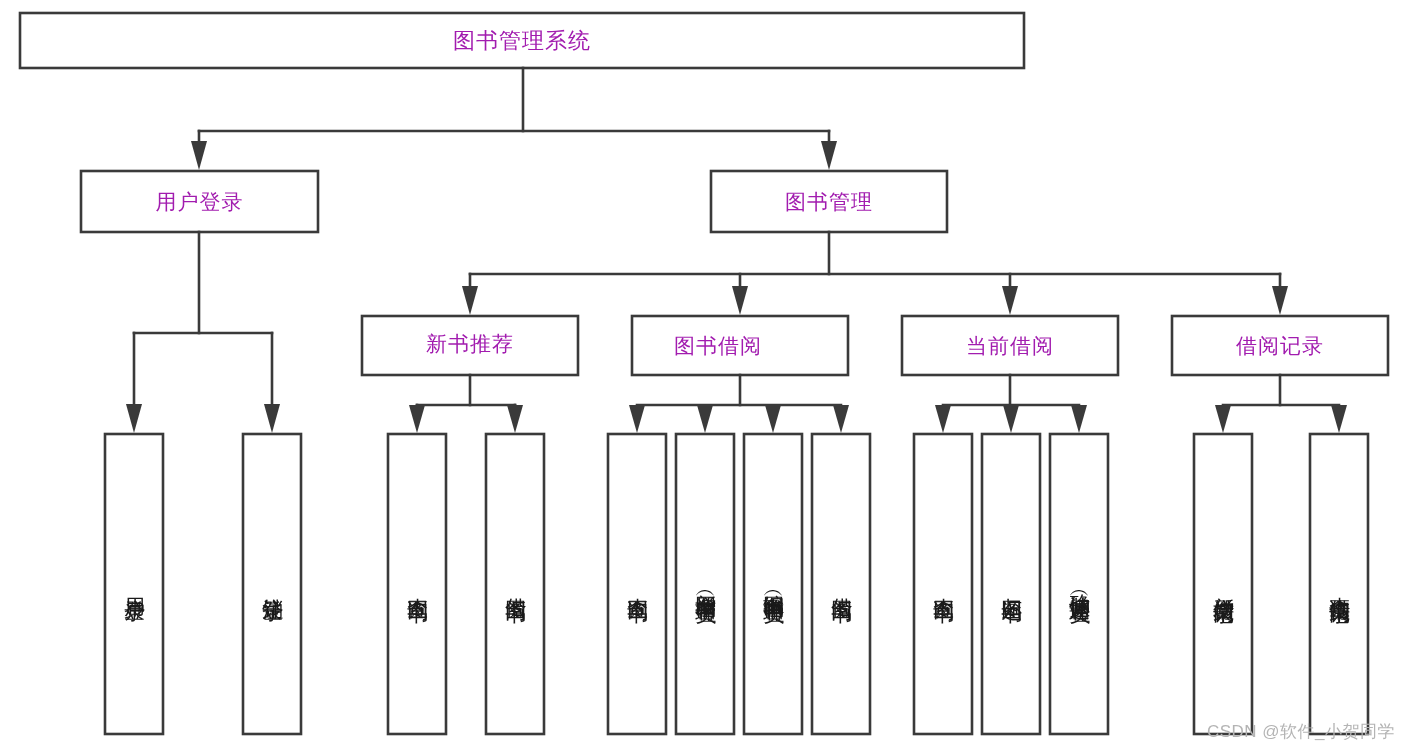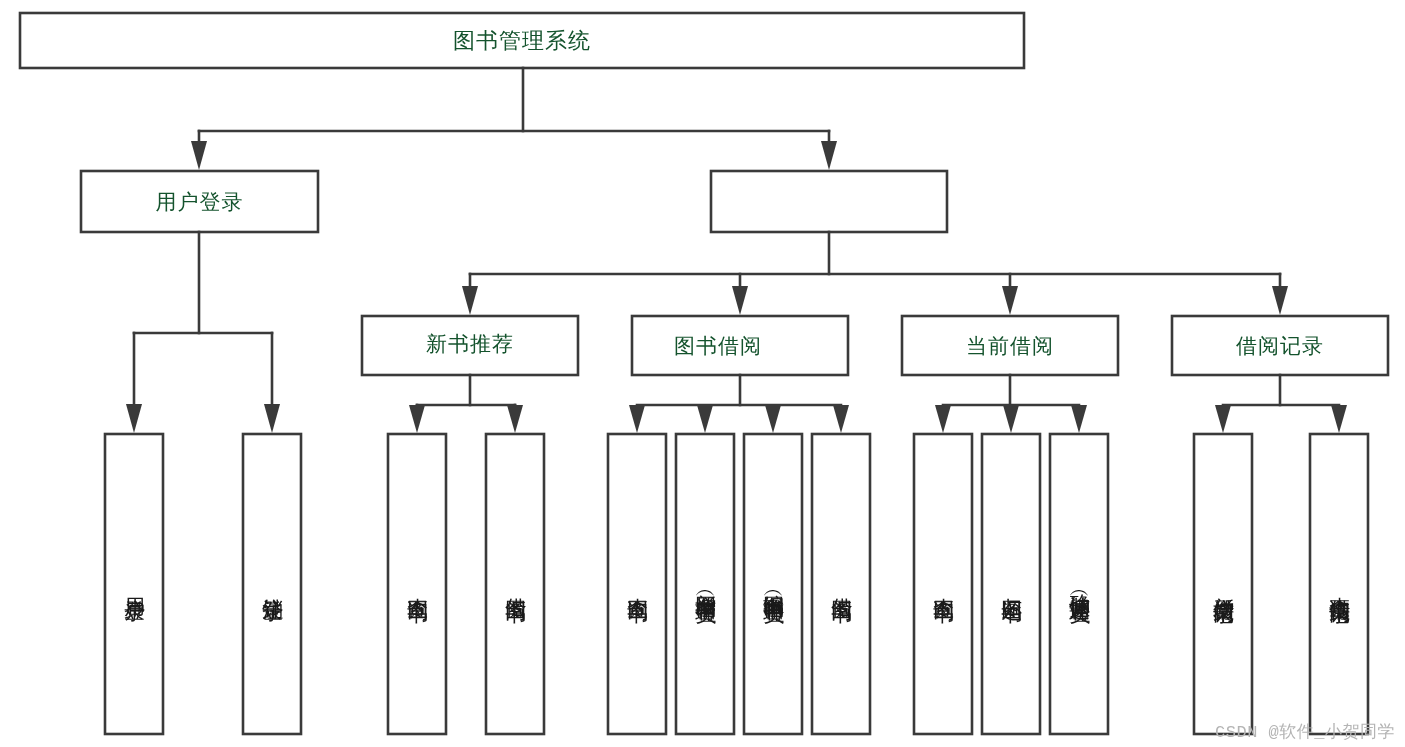--- a/index.html
+++ b/index.html
@@ -58,31 +58,31 @@
     white-space: nowrap;
   }
   .hlabel-wrap {
     position: absolute;
     display: flex;
     align-items: center;
     justify-content: center;
     font-family: "DejaVu Sans", "Liberation Sans", sans-serif;
     font-size: 21px;
     letter-spacing: 1px;
-    color: #14532d;
+    color: #a21caf;
     pointer-events: none;
   }
   .hlabel-root {
     font-size: 22px;
   }
   #watermark {
     position: absolute;
     right: 10px;
     bottom: 4px;
-    font-family: Liberation Mono, monospace;
+    font-family: Liberation Sans, sans-serif;
     font-size: 17px;
     color: #b4b4b4;
     letter-spacing: 0.5px;
     white-space: nowrap;
     pointer-events: none;
   }
 </style>
 </head>
 <body>
 
@@ -165,20 +165,21 @@
 
     <path class="conn" d="M 1280 375 L 1280 405"></path>
     <path class="conn" d="M 1223 405 L 1339 405"></path>
     <polygon class="arrow-head" points="1215,405 1231,405 1223,433"></polygon>
     <polygon class="arrow-head" points="1331,405 1347,405 1339,433"></polygon>
   </svg>
 
   <div class="hlabel-wrap hlabel-root" style="left:20px; top:13px; width:1004px; height:55px;">图书管理系统</div>
 
   <div class="hlabel-wrap" style="left:81px; top:171px; width:237px; height:61px;">用户登录</div>
+  <div class="hlabel-wrap" style="left:711px; top:171px; width:236px; height:61px;">图书管理</div>
 
   <div class="hlabel-wrap" style="left:362px; top:316px; width:216px; height:56px;">新书推荐</div>
   <div class="hlabel-wrap" style="left:632px; top:316px; width:172px; height:59px;">图书借阅</div>
   <div class="hlabel-wrap" style="left:1172px; top:316px; width:216px; height:59px;">借阅记录</div>
   <div class="hlabel-wrap" style="left:902px; top:316px; width:216px; height:59px;">当前借阅</div>
 
   <div class="vlabel-wrap" style="left:105px; top:434px; width:58px; height:300px;">用户登录</div>
   <div class="vlabel-wrap" style="left:243px; top:434px; width:58px; height:300px;">注销登录</div>
 
   <div class="vlabel-wrap" style="left:388px; top:434px; width:58px; height:300px;">查询图书</div>

